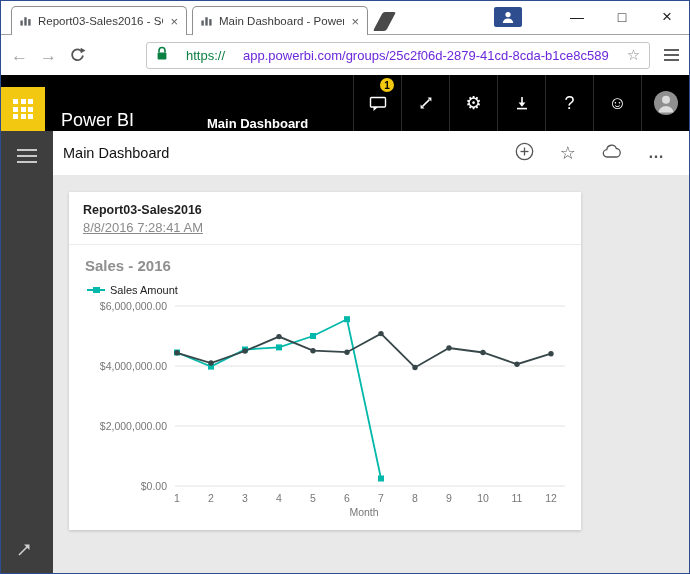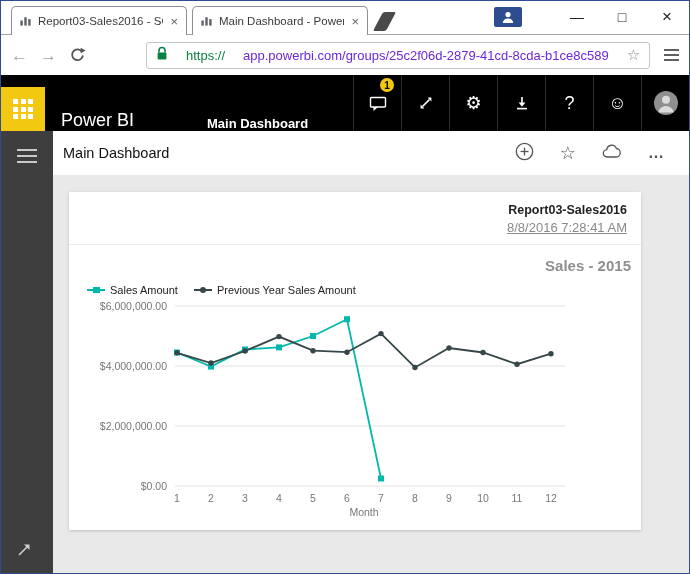--- a/index.html
+++ b/index.html
@@ -50,21 +50,21 @@
   .side-hamburger{margin:18px auto 0;width:20px;display:flex;flex-direction:column;gap:4px;}
   .side-hamburger span{height:2px;background:#c9c9c9;}
   .expand{position:absolute;left:13px;bottom:13px;display:flex;}
   .main{flex:1;display:flex;flex-direction:column;min-width:0;}
   .main-header{height:44px;flex:none;background:#fff;display:flex;align-items:center;padding:0 24px 0 10px;}
   .main-title{font-size:14.5px;color:#111;}
   .main-icons{margin-left:auto;display:flex;align-items:center;gap:26px;color:#555;}
   .glyph-star{font-size:18px;line-height:1;}
   .glyph-ellipsis{font-size:16px;font-weight:700;letter-spacing:1px;line-height:1;}
   .canvas{flex:1;background:#e9e9e9;padding:17px 0 0 16px;}
-  .card{width:572px;background:#fff;box-shadow:0 1px 3px rgba(0,0,0,0.18);text-align:right;}
+  .card{width:512px;background:#fff;box-shadow:0 1px 3px rgba(0,0,0,0.18);}
   .card-header{padding:11px 14px 9px;border-bottom:1px solid #ececec;}
   .card-title{font-size:12.5px;font-weight:700;color:#1f1f1f;}
   .card-time{font-size:13px;color:#8a8a8a;margin-top:3px;text-decoration:underline;}
   .card-body{padding:12px 10px 10px 16px;}
   .chart-title{font-size:15px;font-weight:700;color:#8f8f8f;}
   .legend{display:flex;gap:16px;margin:10px 0 2px 2px;font-size:11px;color:#222;align-items:center;}
   .legend-item{display:flex;align-items:center;gap:5px;}
   .legend-marker{position:relative;width:18px;height:9px;display:inline-block;}
   .legend-marker::before{content:"";position:absolute;left:0;right:0;top:3.6px;height:1.8px;background:var(--c);}
   .legend-marker::after{content:"";position:absolute;left:6px;top:1.2px;width:6.5px;height:6.5px;background:var(--c);}
@@ -228,29 +228,25 @@
           <span class="glyph-ellipsis">…</span>
         </div>
       </div>
       <div class="canvas">
         <div class="card">
           <div class="card-header">
             <div class="card-title">Report03-Sales2016</div>
             <div class="card-time">8/8/2016 7:28:41 AM</div>
           </div>
           <div class="card-body">
-            <div class="chart-title">Sales - 2015</div>
+            <div class="chart-title">Sales - 2016</div>
             <div class="legend">
                 <span class="legend-item">
                   <span class="legend-marker" style="--c: #01B8AA;"></span>
                   <span>Sales Amount</span>
-                </span>
-                <span class="legend-item">
-                  <span class="legend-marker circle" style="--c: #374649;"></span>
-                  <span>Previous Year Sales Amount</span>
                 </span>
               </div>
             <svg class="chart" viewBox="0 0 484 222">
                 <line x1="90" y1="188.0" x2="480" y2="188.0" stroke="#e2e2e2" stroke-width="1"></line>
                 <text x="82" y="191.5" text-anchor="end" fill="#777" font-size="10.5">$0.00</text>
                 <line x1="90" y1="128.0" x2="480" y2="128.0" stroke="#e2e2e2" stroke-width="1"></line>
                 <text x="82" y="131.5" text-anchor="end" fill="#777" font-size="10.5">$2,000,000.00</text>
                 <line x1="90" y1="68.0" x2="480" y2="68.0" stroke="#e2e2e2" stroke-width="1"></line>
                 <text x="82" y="71.5" text-anchor="end" fill="#777" font-size="10.5">$4,000,000.00</text>
                 <line x1="90" y1="8.0" x2="480" y2="8.0" stroke="#e2e2e2" stroke-width="1"></line>

